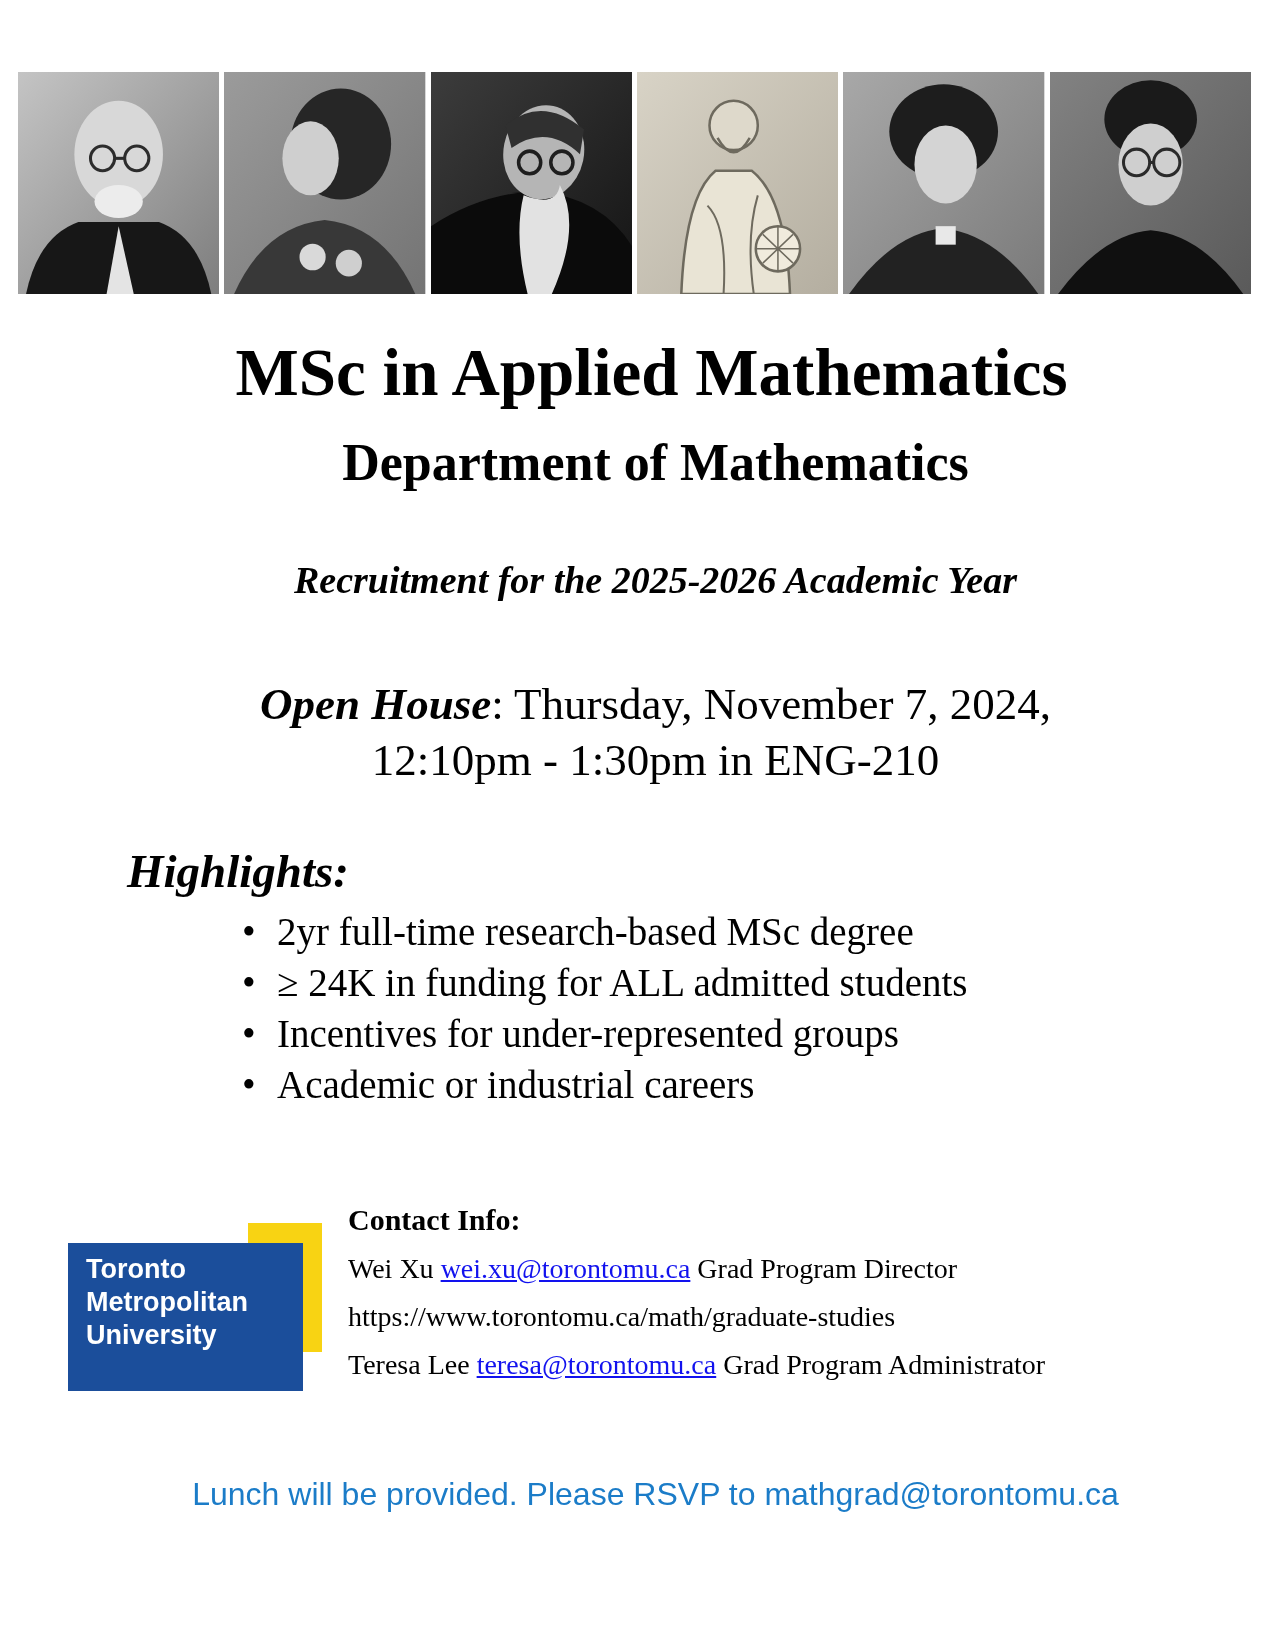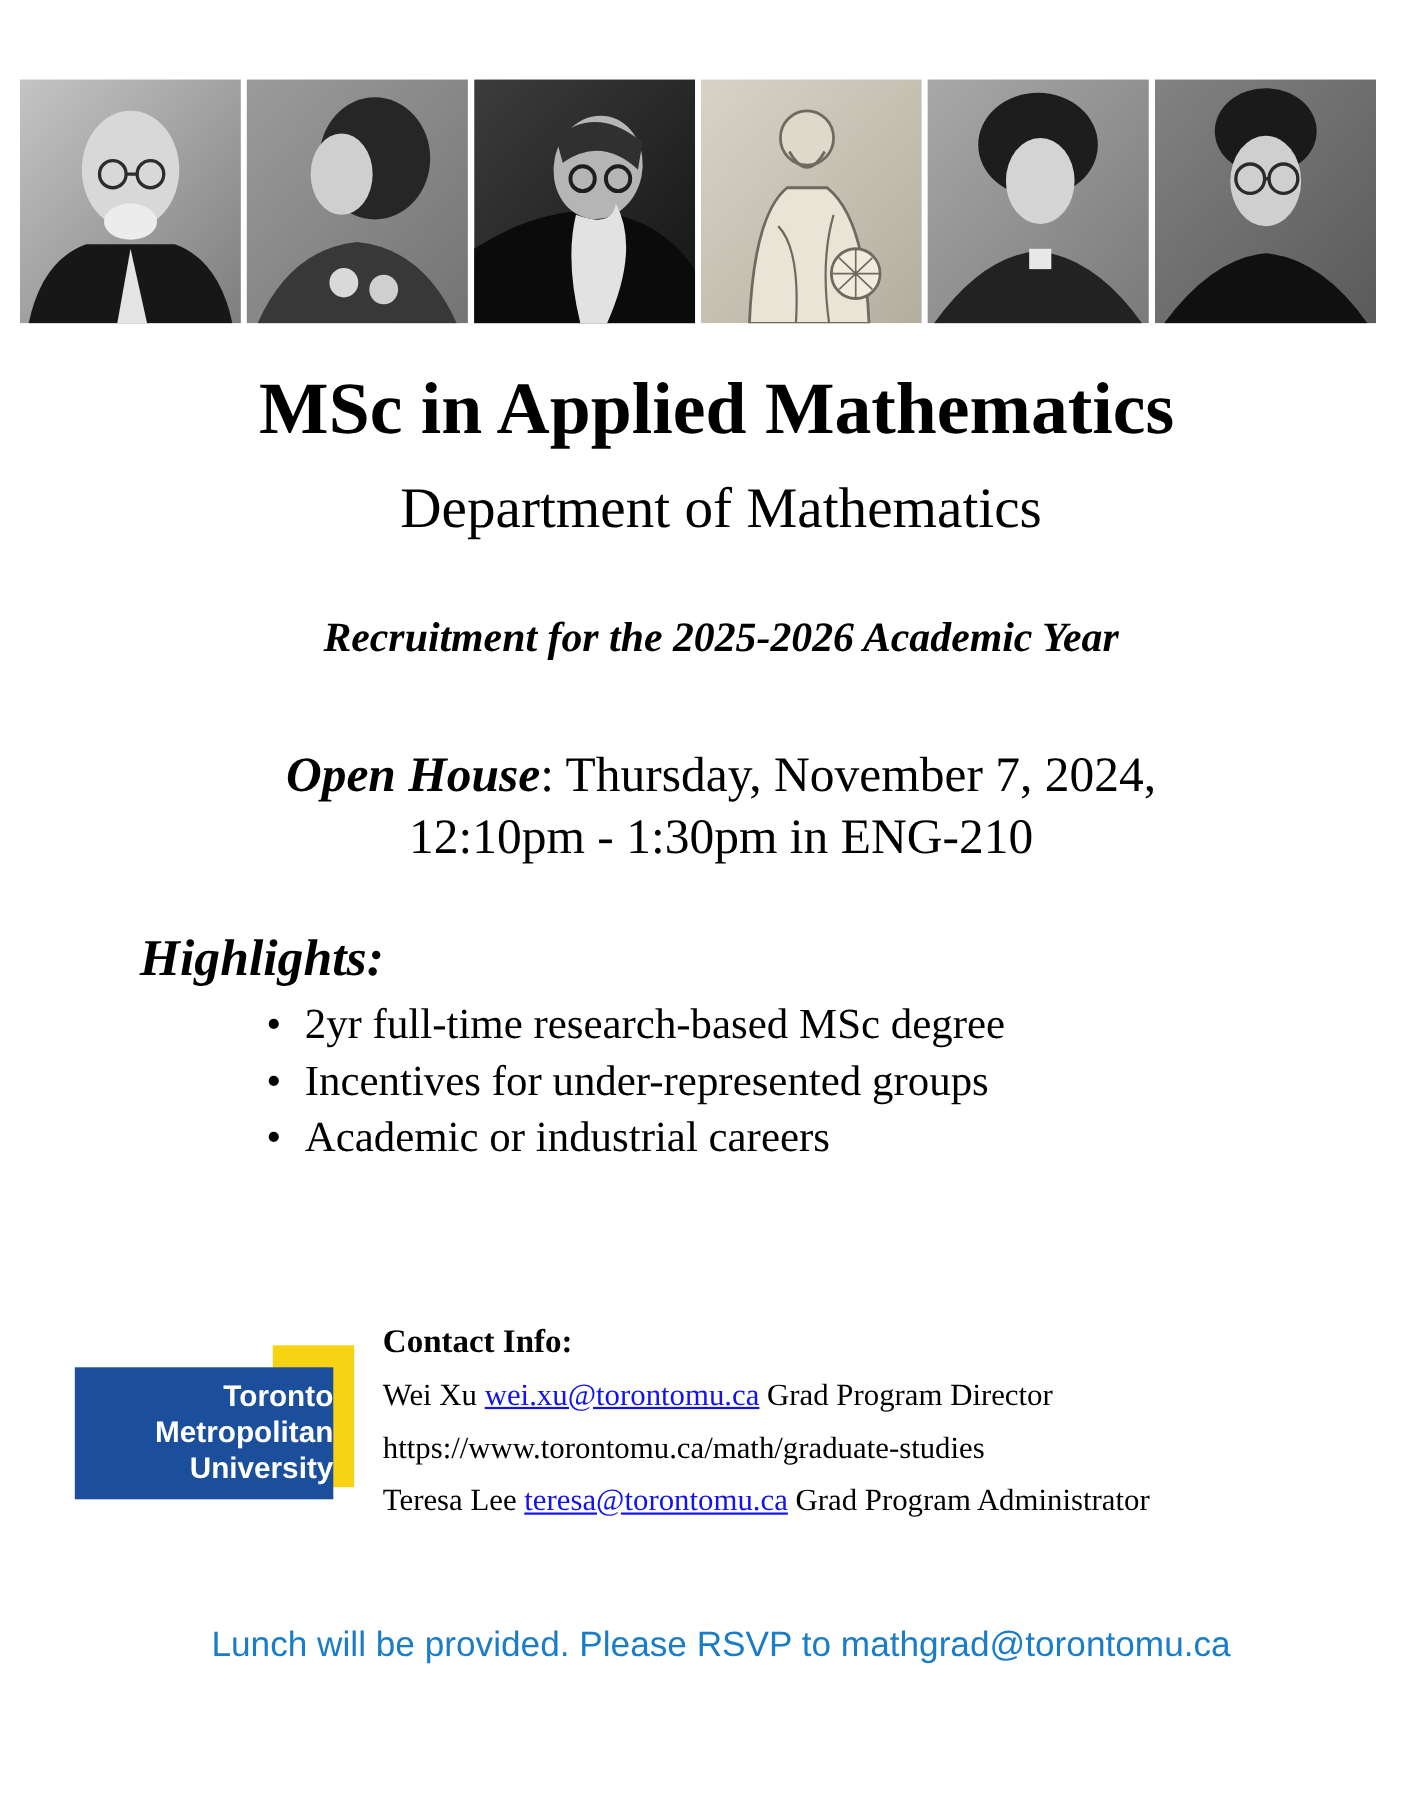--- a/index.html
+++ b/index.html
@@ -15,21 +15,21 @@
   .photo-strip {
     position:absolute; top:72px; left:18px; width:1233px; height:222px;
     display:flex; gap:5px;
   }
   .photo { flex:1; height:100%; overflow:hidden; }
   .photo svg { width:100%; height:100%; display:block; }
 
   
   .centered { position:absolute; left:0; width:100%; padding-left:36px; text-align:center; }
   .title       { top:336px; font-size:67px; font-weight:bold; line-height:1.1;padding-left:28px; }
-  .subtitle    { top:434px; font-size:52px; font-weight:normal; line-height:1.1; }
+  .subtitle    { top:434px; font-size:52px; font-weight:bold; line-height:1.1; }
   .recruitment { top:560px; font-size:38px; font-weight:bold; font-style:italic; line-height:1.1; }
   .open-house  { top:676px; font-size:45px; line-height:56px; }
   .oh-label    { font-weight:bold; font-style:italic; }
 
   
   .highlights-heading {
     position:absolute; top:844px; left:127px;
     font-size:47px; font-weight:bold; font-style:italic;
   }
   .highlights-list {
@@ -39,24 +39,24 @@
   .highlights-list li { position:relative; padding-left:37px; }
   .highlights-list li::before { content:"\2022"; position:absolute; left:2px; }
 
   
   .logo { position:absolute; left:68px; top:1223px; width:254px; height:140px; }
   .logo-yellow {
     position:absolute; left:180px; top:0; width:74px; height:129px;
     background:var(--logo-yellow, #f8d313);
   }
   .logo-blue {
-    position:absolute; left:0; top:20px; width:235px; height:120px;
+    position:absolute; left:0; top:20px; width:235px; height:148px;
     background:var(--logo-blue, #1b4e9b);
     color:#fff; font-family:"Liberation Sans", sans-serif; font-weight:bold;
-    font-size:27px; line-height:33px; padding:10px 0 2px 18px;text-align:right;
+    font-size:27px; line-height:33px; padding:10px 0 2px 18px;
   }
 
   
   .contact { position:absolute; left:348px; top:1202px; font-size:28px; }
   .contact-heading { font-size:30px; font-weight:bold; line-height:36px; }
   .contact-line { line-height:34px; margin-top:14px; }
   a.email { color:var(--link-blue, #1212ee); text-decoration:underline; cursor:pointer; }
   .website { color:#000; }
 
   
@@ -182,20 +182,21 @@
 
   <h1 class="centered title">MSc in Applied Mathematics</h1>
   <h2 class="centered subtitle">Department of Mathematics</h2>
   <p class="centered recruitment">Recruitment for the 2025-2026 Academic Year</p>
 
   <p class="centered open-house"><span class="oh-label">Open House</span><span>: Thursday, November 7, 2024,</span><br><span>12:10pm - 1:30pm in ENG-210</span></p>
 
   <p class="highlights-heading">Highlights:</p>
   <ul class="highlights-list">
     <li>2yr full-time research-based MSc degree</li>
+    <li>≥ 24K in funding for ALL admitted students</li>
     <li>Incentives for under-represented groups</li>
     <li>Academic or industrial careers</li>
   </ul>
 
   <div class="logo">
     <div class="logo-yellow"></div>
     <div class="logo-blue">
       <div>Toronto</div>
       <div>Metropolitan</div>
       <div>University</div>

